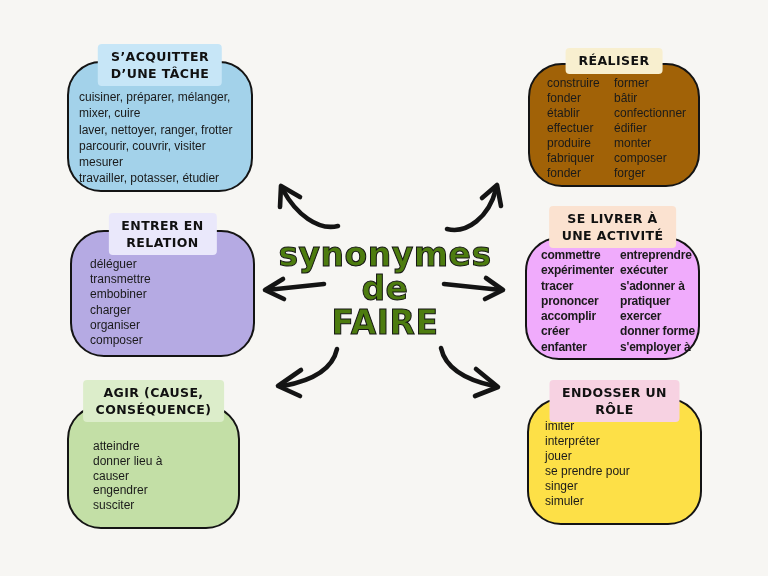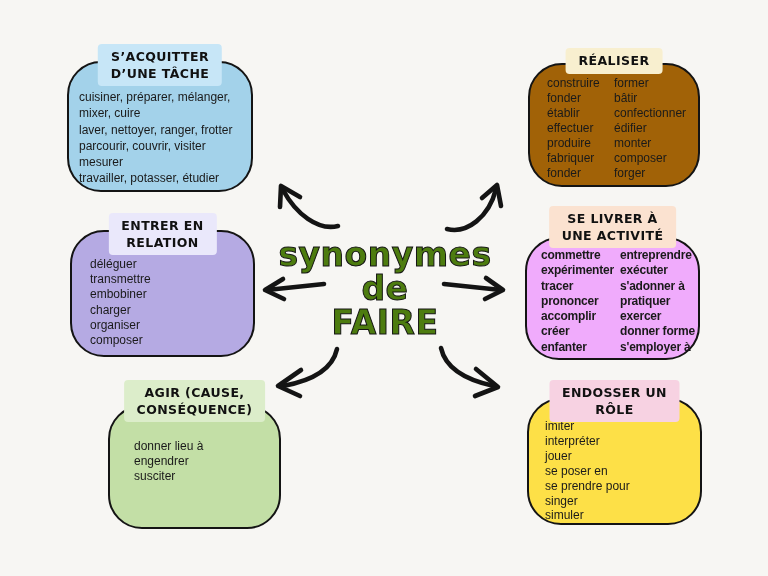--- a/index.html
+++ b/index.html
@@ -34,21 +34,21 @@
   .cols { display:flex; }
 
   #box-task            { left:67px;  top:61px;  width:186px; height:131px; }
   #box-task .pill      { top:-19px; }
   #box-task .content   { padding:26px 6px 0 10px; line-height:16.3px; }
 
   #box-relation           { left:70px;  top:230px; width:185px; height:127px; }
   #box-relation .pill     { top:-19px; }
   #box-relation .content  { padding:25px 0 0 18px; line-height:15.2px; }
 
-  #box-agir            { left:67px;  top:405px; width:173px; height:124px;margin-left:41px; }
+  #box-agir            { left:67px;  top:405px; width:173px; height:124px; }
   #box-agir .pill      { top:-27px; }
   #box-agir .content   { padding:32px 0 0 24px; line-height:14.8px; }
 
   #box-realiser           { left:528px; top:63px;  width:172px; height:124px; }
   #box-realiser .pill     { top:-17px; }
   #box-realiser .content  { padding:11px 0 0 17px; line-height:15px; }
   #box-realiser .col1     { width:67px; }
 
   #box-activite           { left:525px; top:237px; width:175px; height:123px; }
   #box-activite .pill     { top:-33px; }
@@ -126,21 +126,23 @@
       <div class="ln">composer</div>
     </div>
   </section>
 
   <section class="box" id="box-agir" style="background: rgb(195, 223, 166);">
     <div class="pill" style="background: rgb(220, 237, 202);">
       <div>AGIR (CAUSE,</div>
       <div>CONSÉQUENCE)</div>
     </div>
     <div class="content">
+      <div class="ln">atteindre</div>
       <div class="ln">donner lieu à</div>
+      <div class="ln">causer</div>
       <div class="ln">engendrer</div>
       <div class="ln">susciter</div>
     </div>
   </section>
 
   <section class="box" id="box-realiser" style="background: #a16207;">
     <div class="pill" style="background: rgb(248, 239, 207);">
       <div>RÉALISER</div>
       <div></div>
     </div>
@@ -195,20 +197,19 @@
 
   <section class="box" id="box-role" style="background: #fde047;">
     <div class="pill" style="background: rgb(247, 210, 226);">
       <div>ENDOSSER UN</div>
       <div>RÔLE</div>
     </div>
     <div class="content">
       <div class="ln">imiter</div>
       <div class="ln">interpréter</div>
       <div class="ln">jouer</div>
-      <div class="ln">se poser en</div>
       <div class="ln">se prendre pour</div>
       <div class="ln">singer</div>
       <div class="ln">simuler</div>
     </div>
   </section>
 
 </div>
 
 </body></html>

